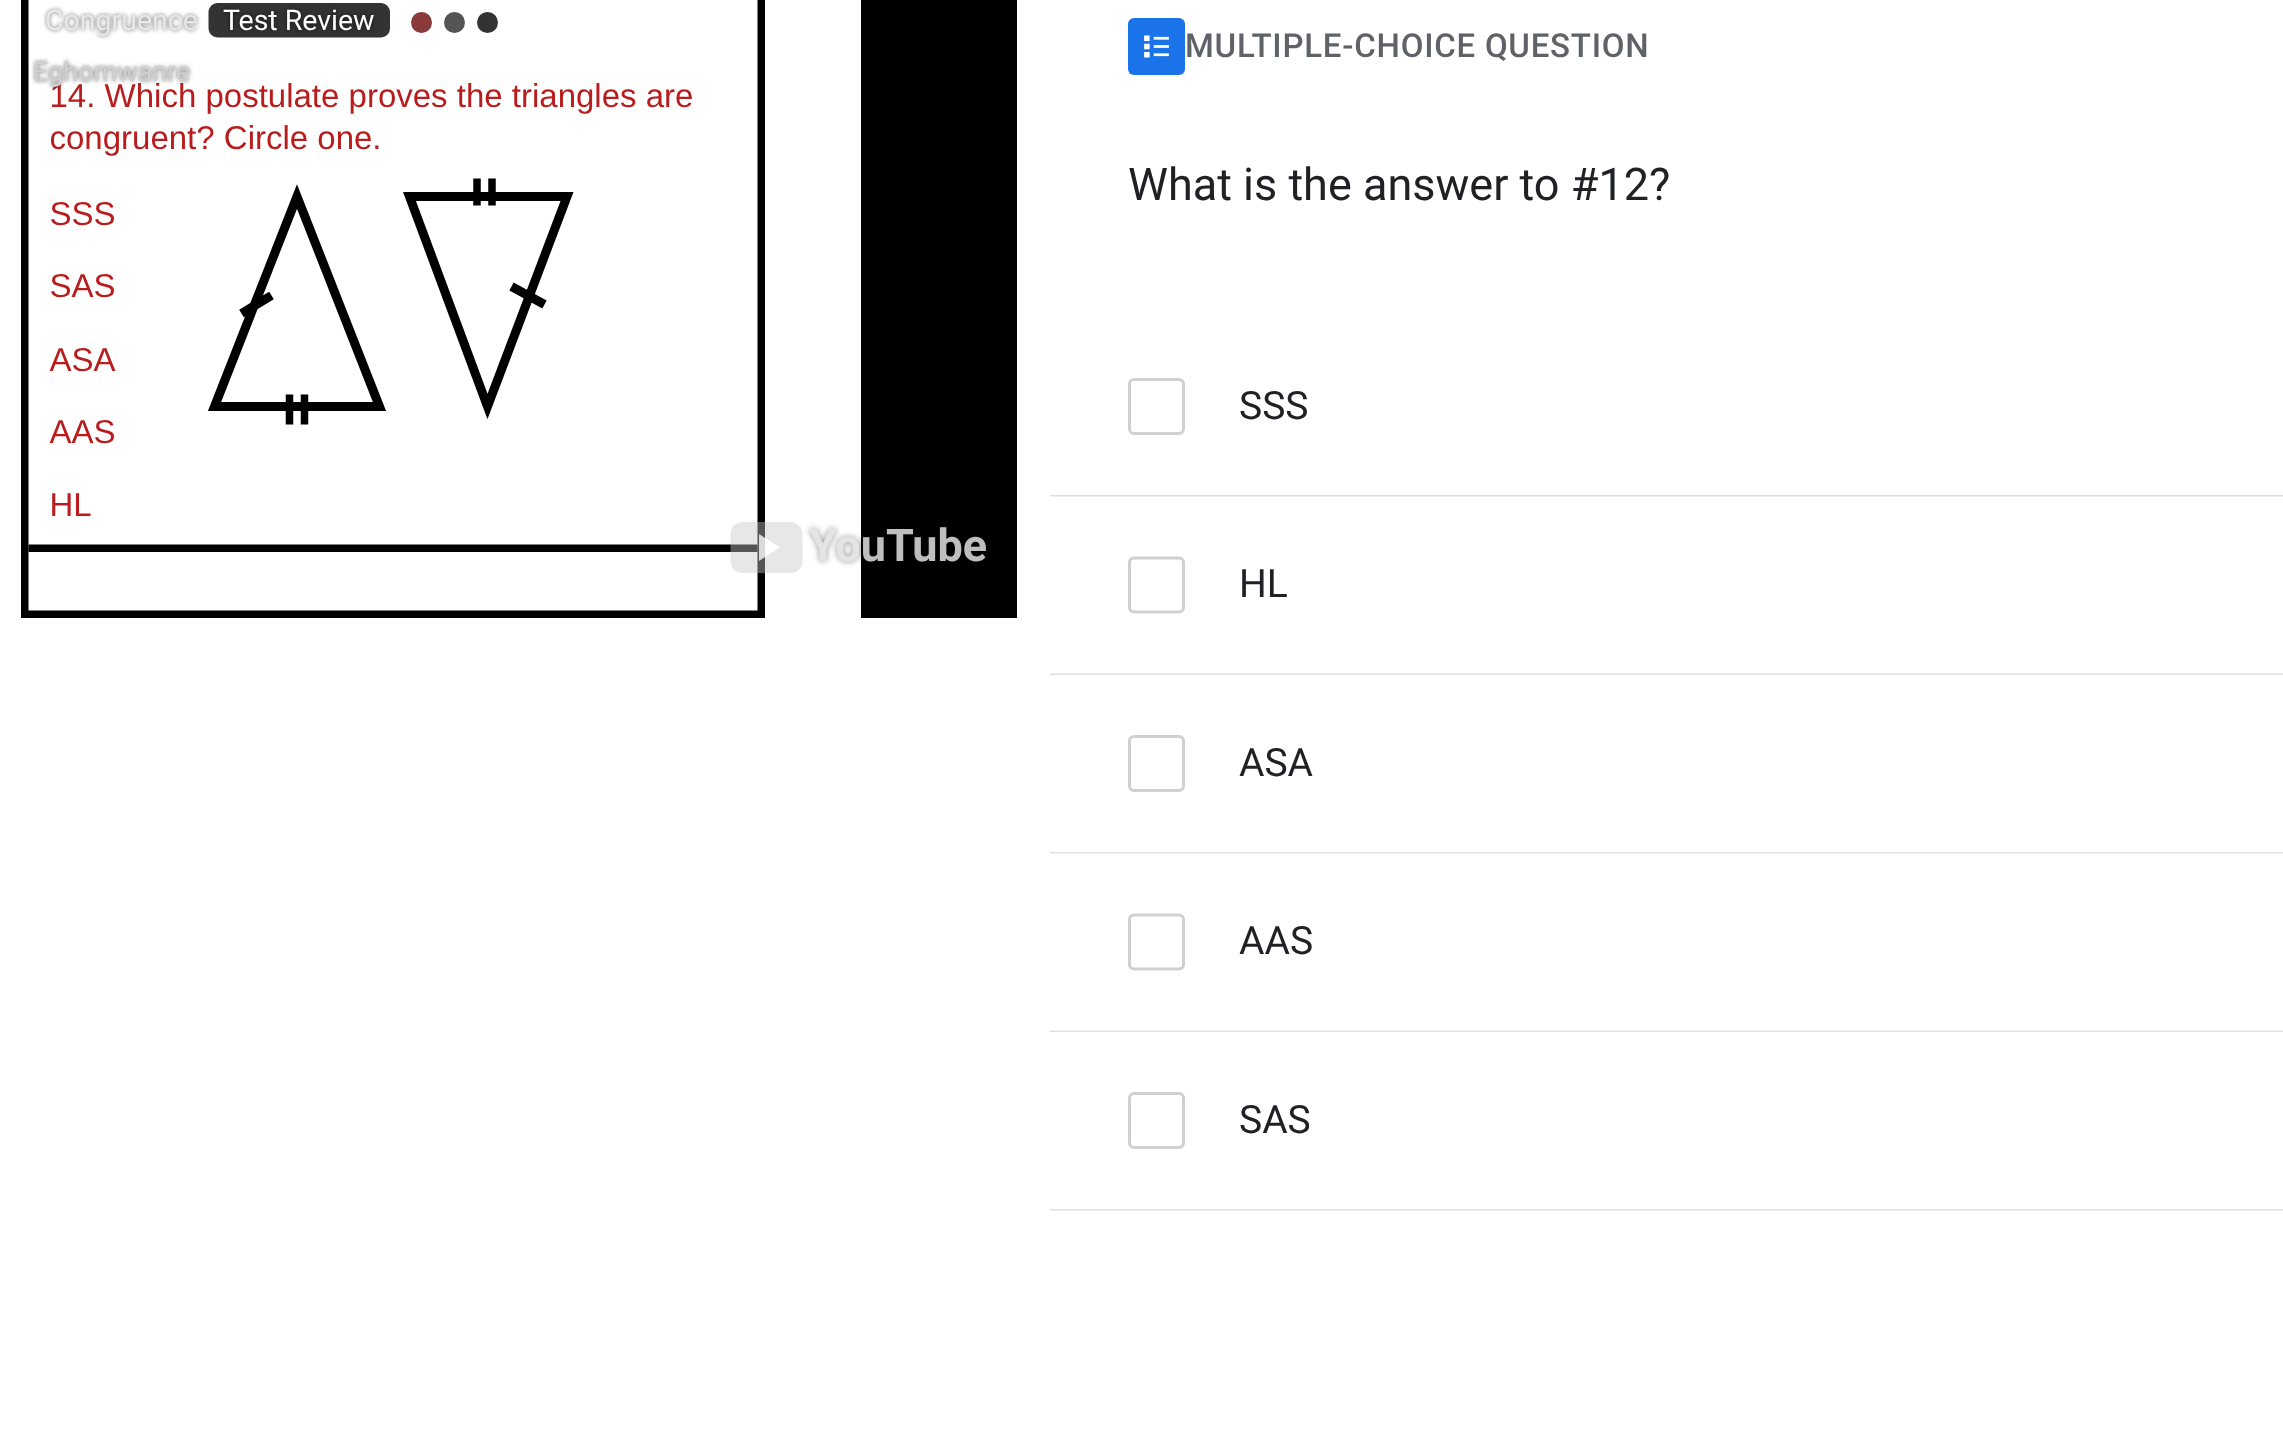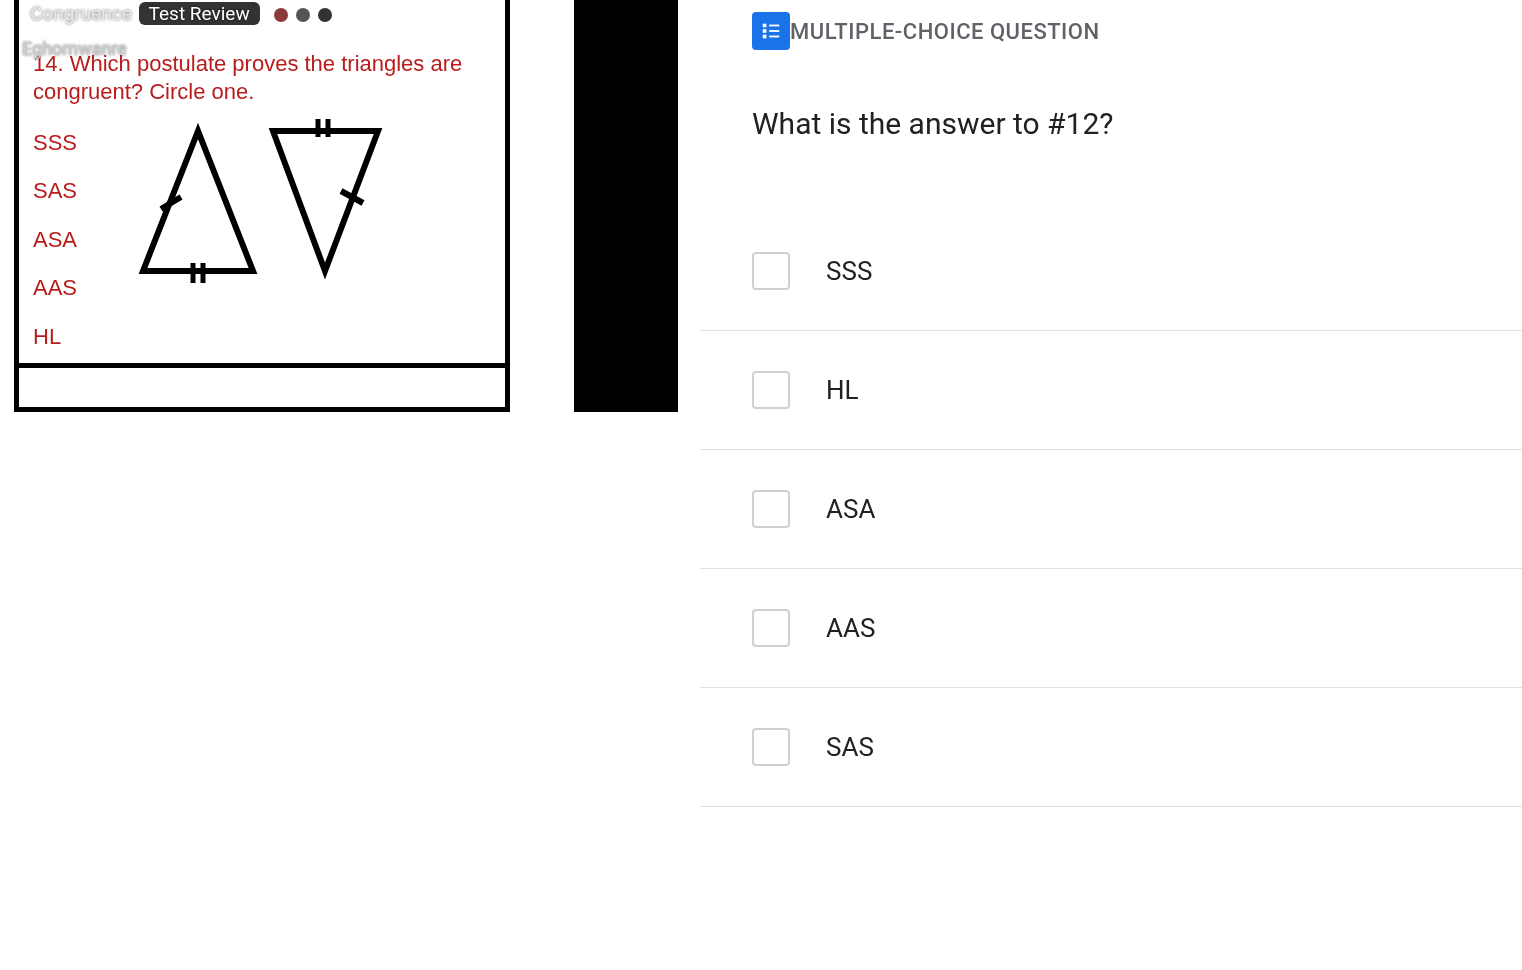--- a/index.html
+++ b/index.html
@@ -269,20 +269,26 @@
       <span>Congruence</span>
       <span class="video-title-pill">Test Review</span>
       <span class="video-title-dots">
         <span class="dot" style="background:#8a3a3a;"></span>
         <span class="dot"></span>
         <span class="dot" style="background:#333;"></span>
       </span>
     </div>
     <div class="video-subtitle">Eghomwanre</div>
 
+    <div class="youtube-watermark">
+      <div class="youtube-icon-box">
+        <div class="youtube-play-triangle"></div>
+      </div>
+      <span class="youtube-text">YouTube</span>
+    </div>
   </div>
 </div>
 
 <div class="right-panel">
   <div class="mc-header">
     <div class="mc-icon">
       <svg viewBox="0 0 24 24" fill="none">
         <rect x="3" y="4" width="4" height="4" fill="#fff"></rect>
         <rect x="10" y="5" width="11" height="2" fill="#fff"></rect>
         <rect x="3" y="10" width="4" height="4" fill="#fff"></rect>

